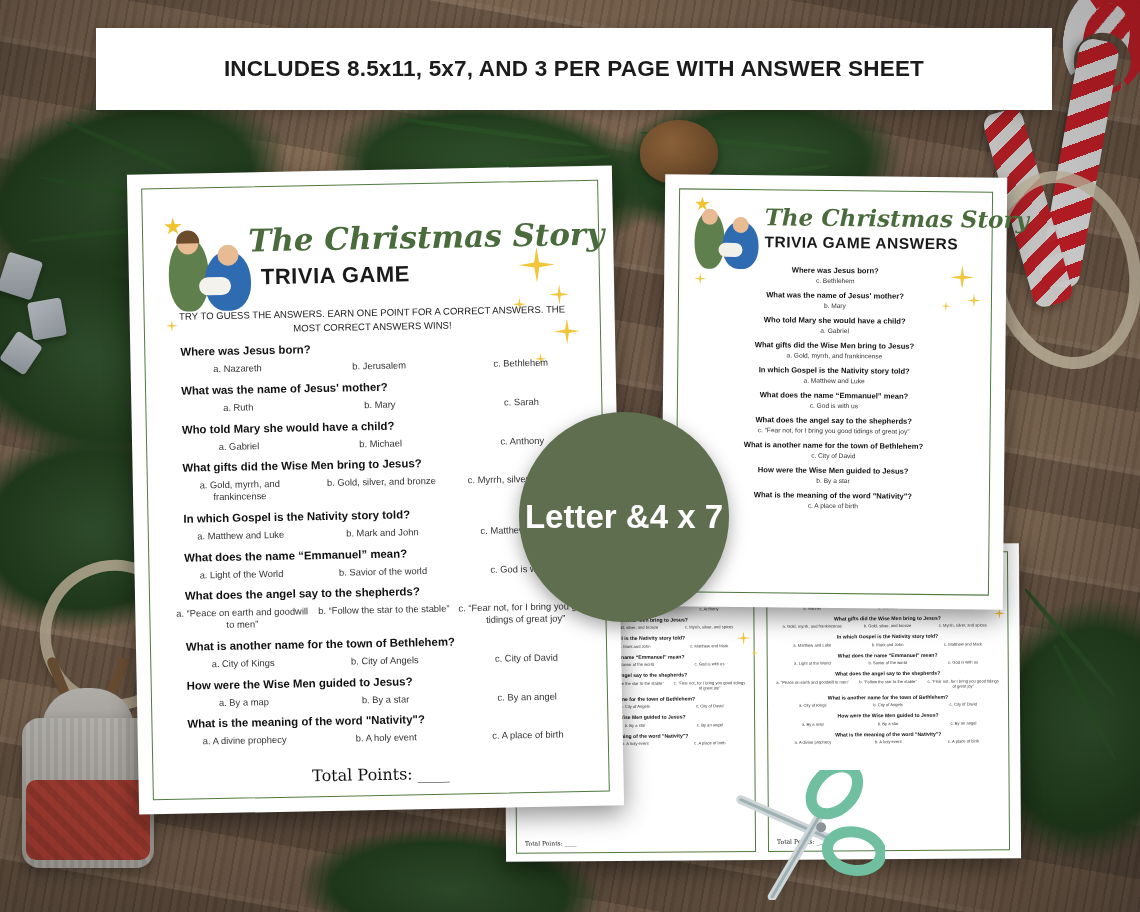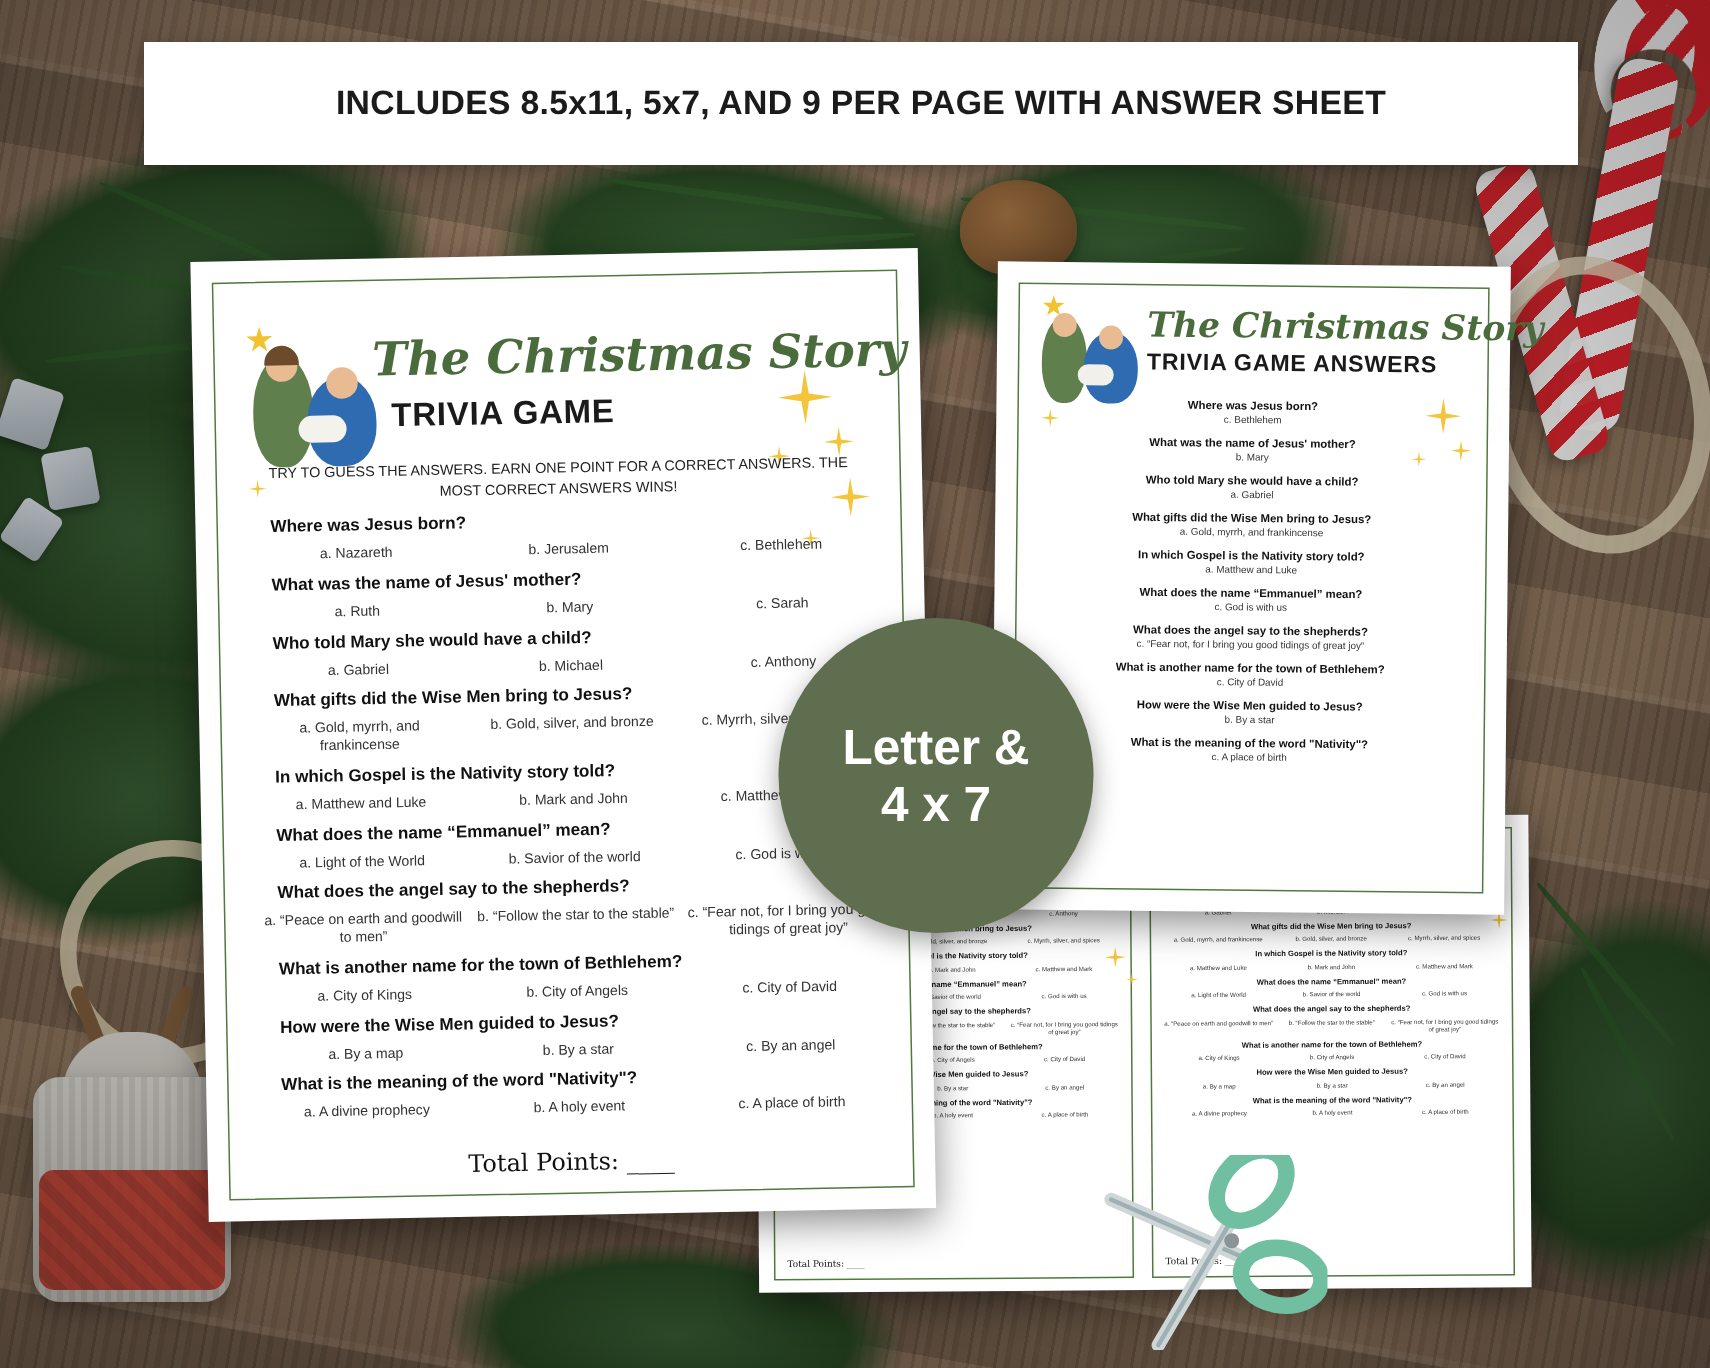--- a/index.html
+++ b/index.html
@@ -209,21 +209,21 @@
   
   .q-block { margin-bottom: 2px; }
   .opt-row { display: flex; }
   .opt-row > div { flex: 1; }
 
   
   .badge {
     position: absolute; left: 519px; top: 412px;
     width: 210px; height: 210px; border-radius: 50%;
     background: #5f6e4e;
-    display: flex; flex-direction: column;
+    display: flex; flex-direction: row;
     align-items: center; justify-content: center;
     color: #fff; text-align: left;
     box-shadow: 0 6px 18px rgba(0,0,0,0.35);
   }
   .badge-l1 { font-size: 33px; font-weight: bold; line-height: 1.15; }
   .badge-l2 { font-size: 33px; font-weight: bold; line-height: 1.15; }
 
   
   .scissors { position: absolute; left: 735px; top: 770px; width: 150px; height: 130px; }
 </style>
@@ -269,21 +269,21 @@
   <div class="antler" style="left:46px;top:8px;transform:rotate(-22deg);"></div>
   <div class="antler" style="left:104px;top:8px;transform:rotate(22deg);"></div>
   <div class="plush-head"></div>
   <div class="plush-body"></div>
   <div class="plush-sweater"></div>
 </div>
 
 <div class="bg-vignette"></div>
 
 <div class="banner">
-  <div class="banner-text">INCLUDES 8.5x11, 5x7, AND 9 PER PAGE WITH ANSWER SHEET</div>
+  <div class="banner-text">INCLUDES 8.5x11, 5x7, AND 3 PER PAGE WITH ANSWER SHEET</div>
 </div>
 
 <div class="sheet sheet-twoup">
   <div class="sheet-inner">
 
     <div style="position:absolute;left:10px;top:8px;width:240px;height:299px;border:1px solid #4f7a3f;padding:6px 7px;overflow:hidden;">
       <div id="twoup-left-body" style="font-size:4.4px;line-height:1.5;">
           <div style="margin-bottom: 4px;">
             <div style="font-size: 5.1px; font-weight: bold; color: rgb(17, 17, 17); text-align: center;">Where was Jesus born?</div>
             <div style="display: flex; margin-top: 2px;">

